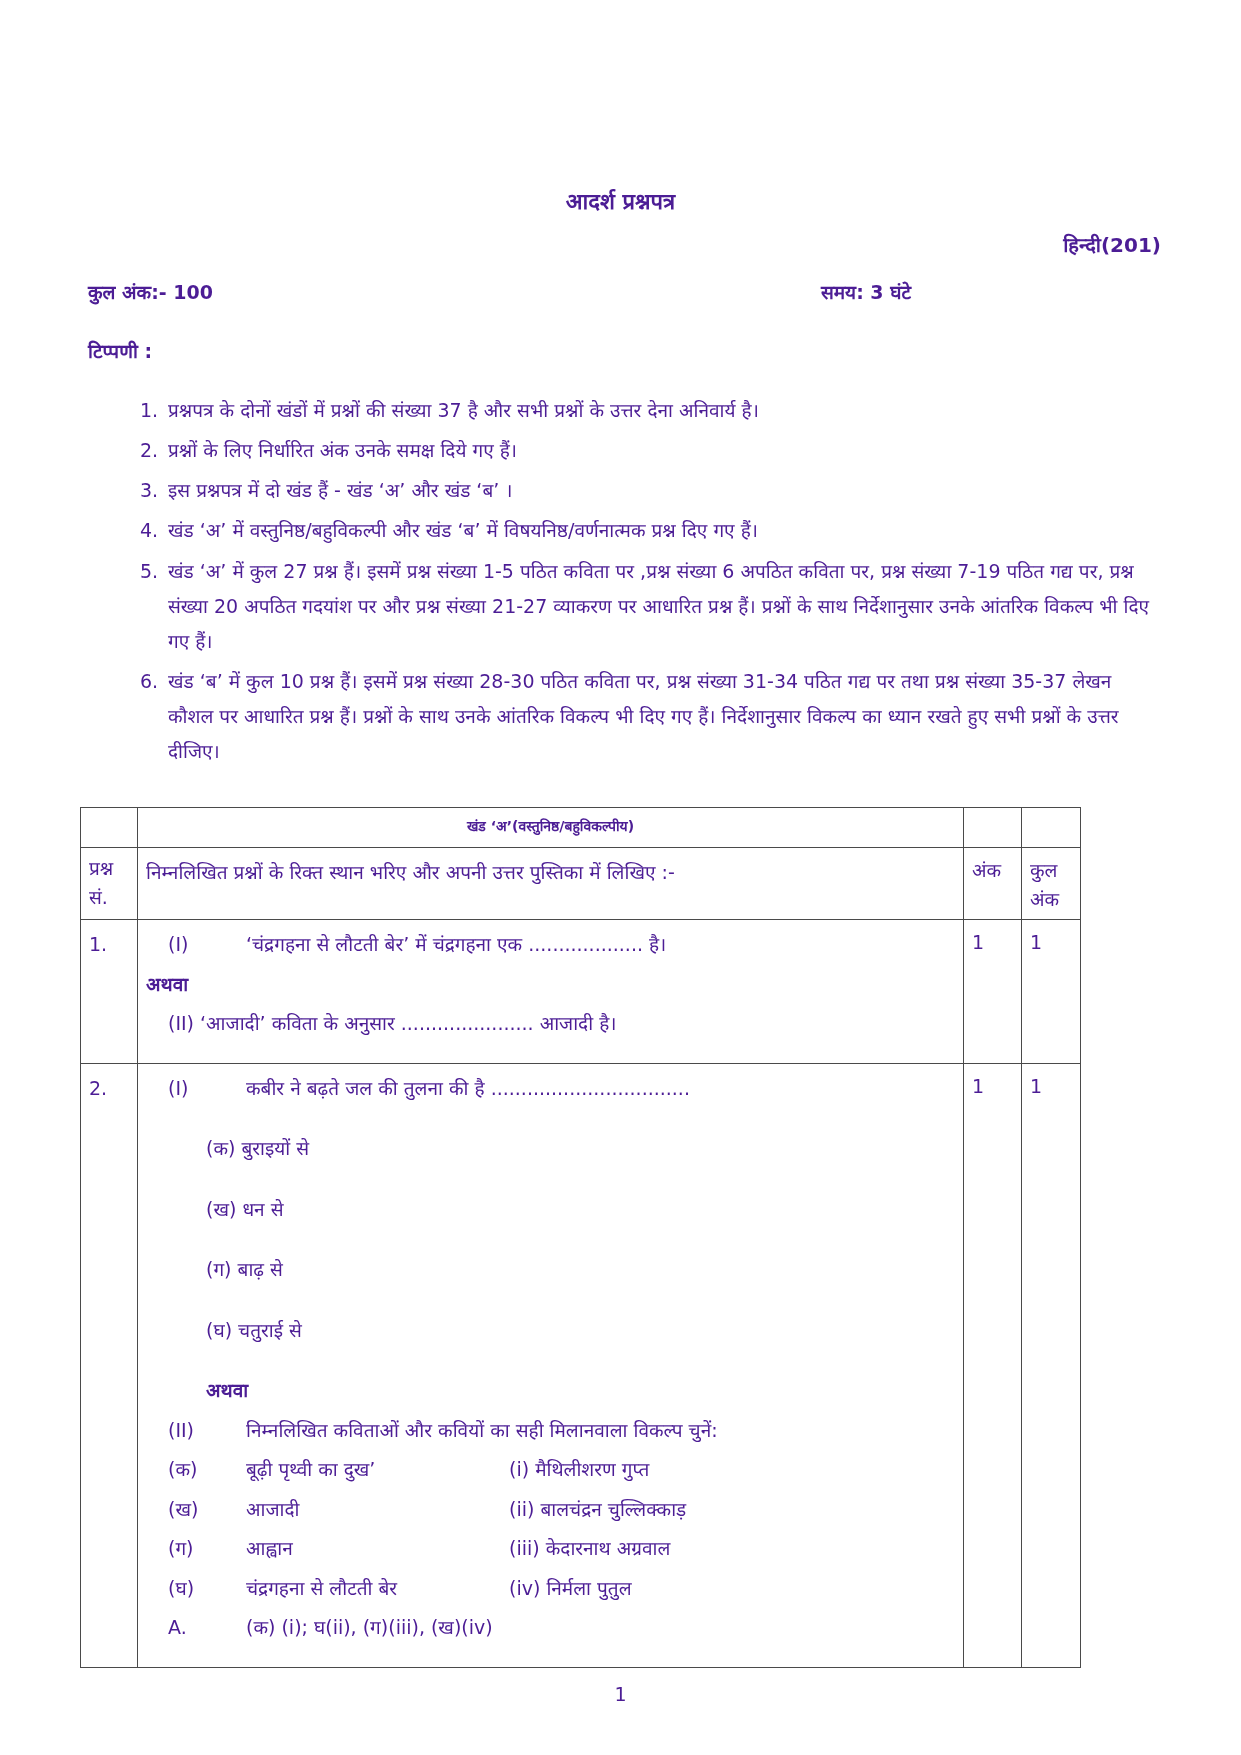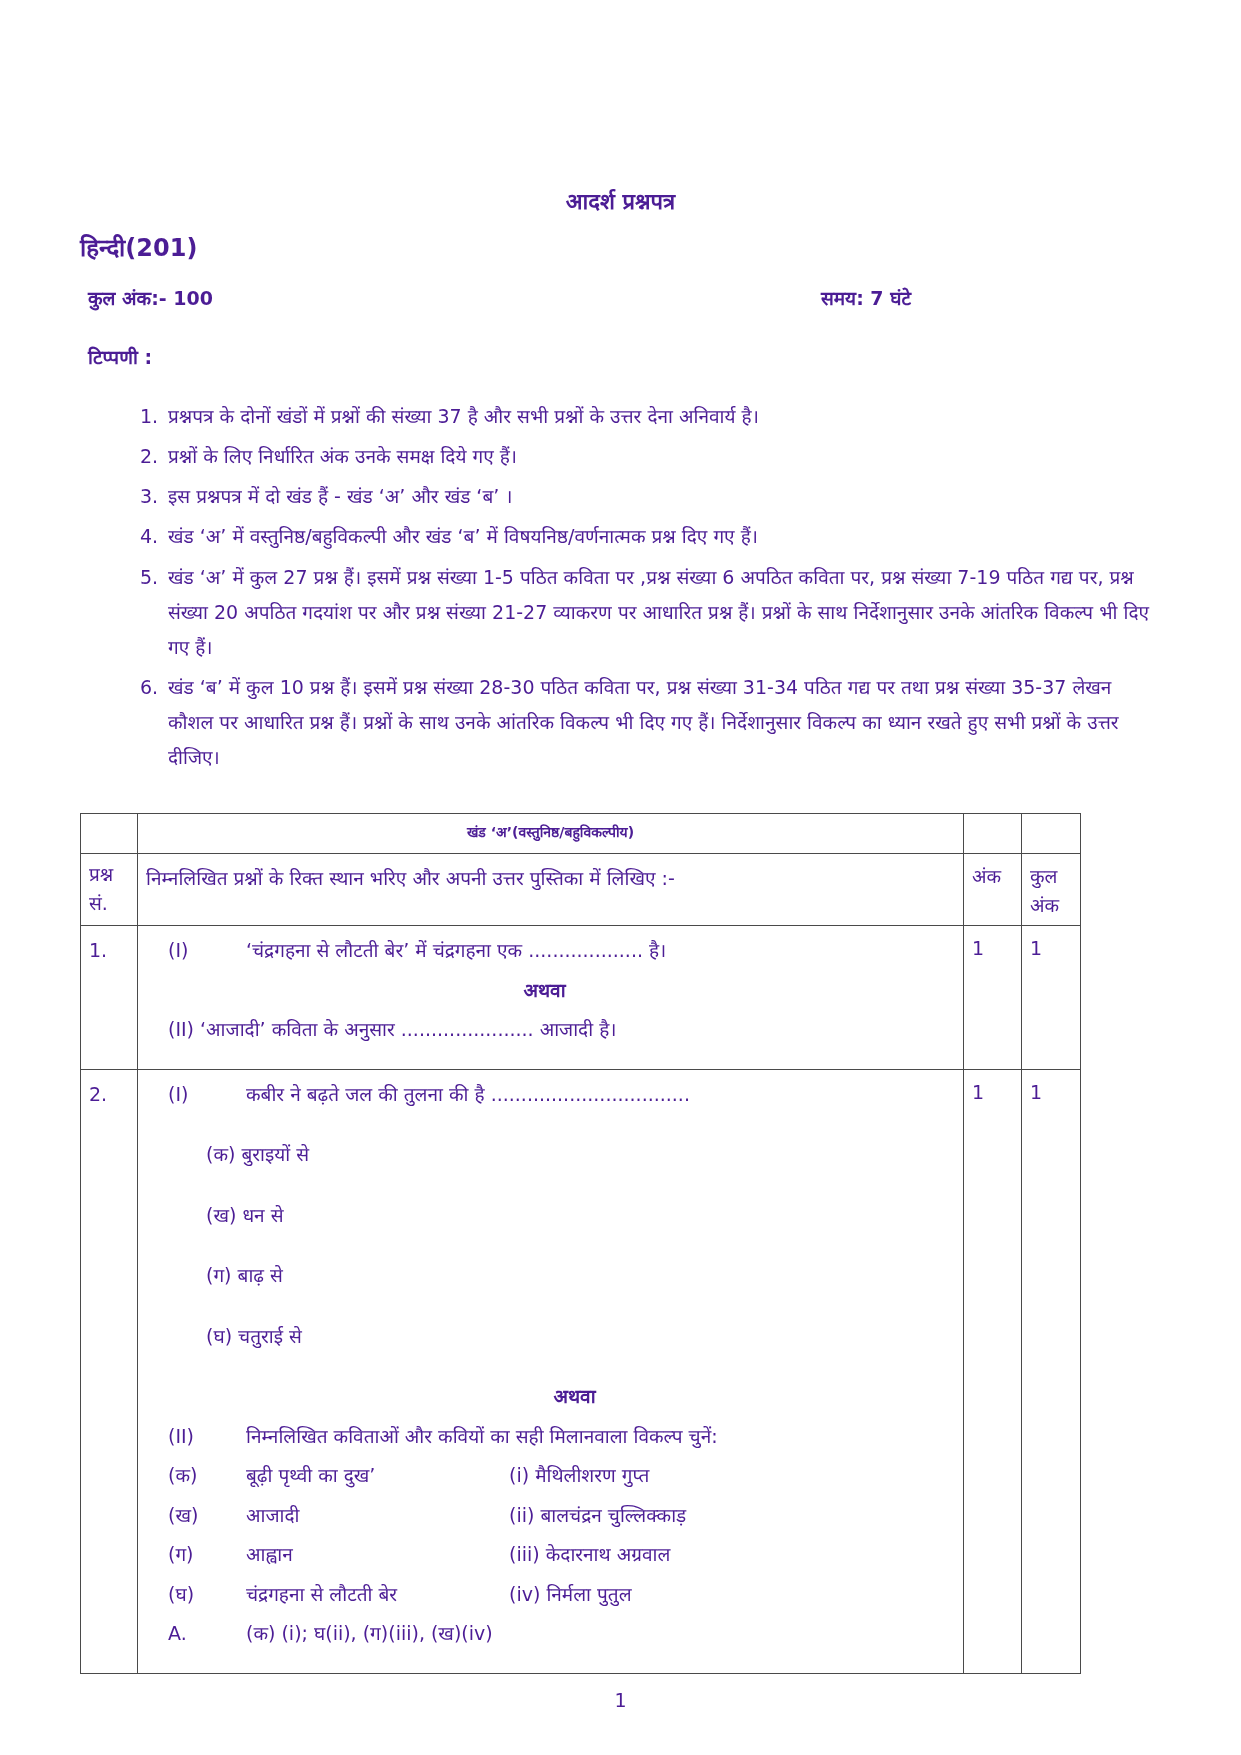--- a/index.html
+++ b/index.html
@@ -7,23 +7,23 @@
     position:relative;
     width:1241px; height:1755px;
     background:#ffffff;
     box-sizing:border-box;
     padding:185px 80px 0 80px;
     font-family:"DejaVu Sans","Liberation Sans",sans-serif;
     font-size:19px;
     color:#4c1d95;
     line-height:1.5;
   }
-  .bold { font-weight:bold;justify-content:center; }
+  .bold { font-weight:bold; }
   .title { text-align:center; font-size:22px; font-weight:bold; }
-  .subtitle { text-align:left; font-size:24px; font-weight:bold; margin-top:12px; }
+  .subtitle { text-align:right; font-size:20px; font-weight:bold; margin-top:12px; }
   .meta-row { display:flex; justify-content:space-between; margin-top:18px; padding-left:8px; font-weight:bold;gap:42px; }
   .meta-right { padding-right:250px; }
   .note-heading { margin-top:30px; padding-left:8px; font-weight:bold; }
   .notes { margin-top:28px; padding-left:60px; }
   .note-item { display:flex; margin-bottom:5px; line-height:1.85; }
   .note-num { width:28px; flex-shrink:0; }
   .note-text { flex:1; }
   table.qtable { margin-top:38px; width:1000px; border-collapse:collapse; table-layout:fixed; }
   table.qtable td { border:1px solid #4a4a4a; vertical-align:top; padding:6px 20px 6px 8px; }
   .section-cell { text-align:center; font-weight:bold; font-size:14px; padding:8px 0 10px 0 !important; }
@@ -43,21 +43,21 @@
 </head>
 <body>
 
 <div class="page">
 
   <div class="title">आदर्श प्रश्नपत्र</div>
   <div class="subtitle">हिन्दी(201)</div>
 
   <div class="meta-row">
     <span>कुल अंक:- 100</span>
-    <span class="meta-right">समय: 7 घंटे</span>
+    <span class="meta-right">समय: 3 घंटे</span>
   </div>
 
   <div class="note-heading">टिप्पणी :</div>
 
   <div class="notes">
     <div class="note-item">
       <span class="note-num">1.</span>
       <span class="note-text">प्रश्नपत्र के दोनों खंडों में प्रश्नों की संख्या 37 है और सभी प्रश्नों के उत्तर देना अनिवार्य है।</span>
     </div>
     <div class="note-item">

